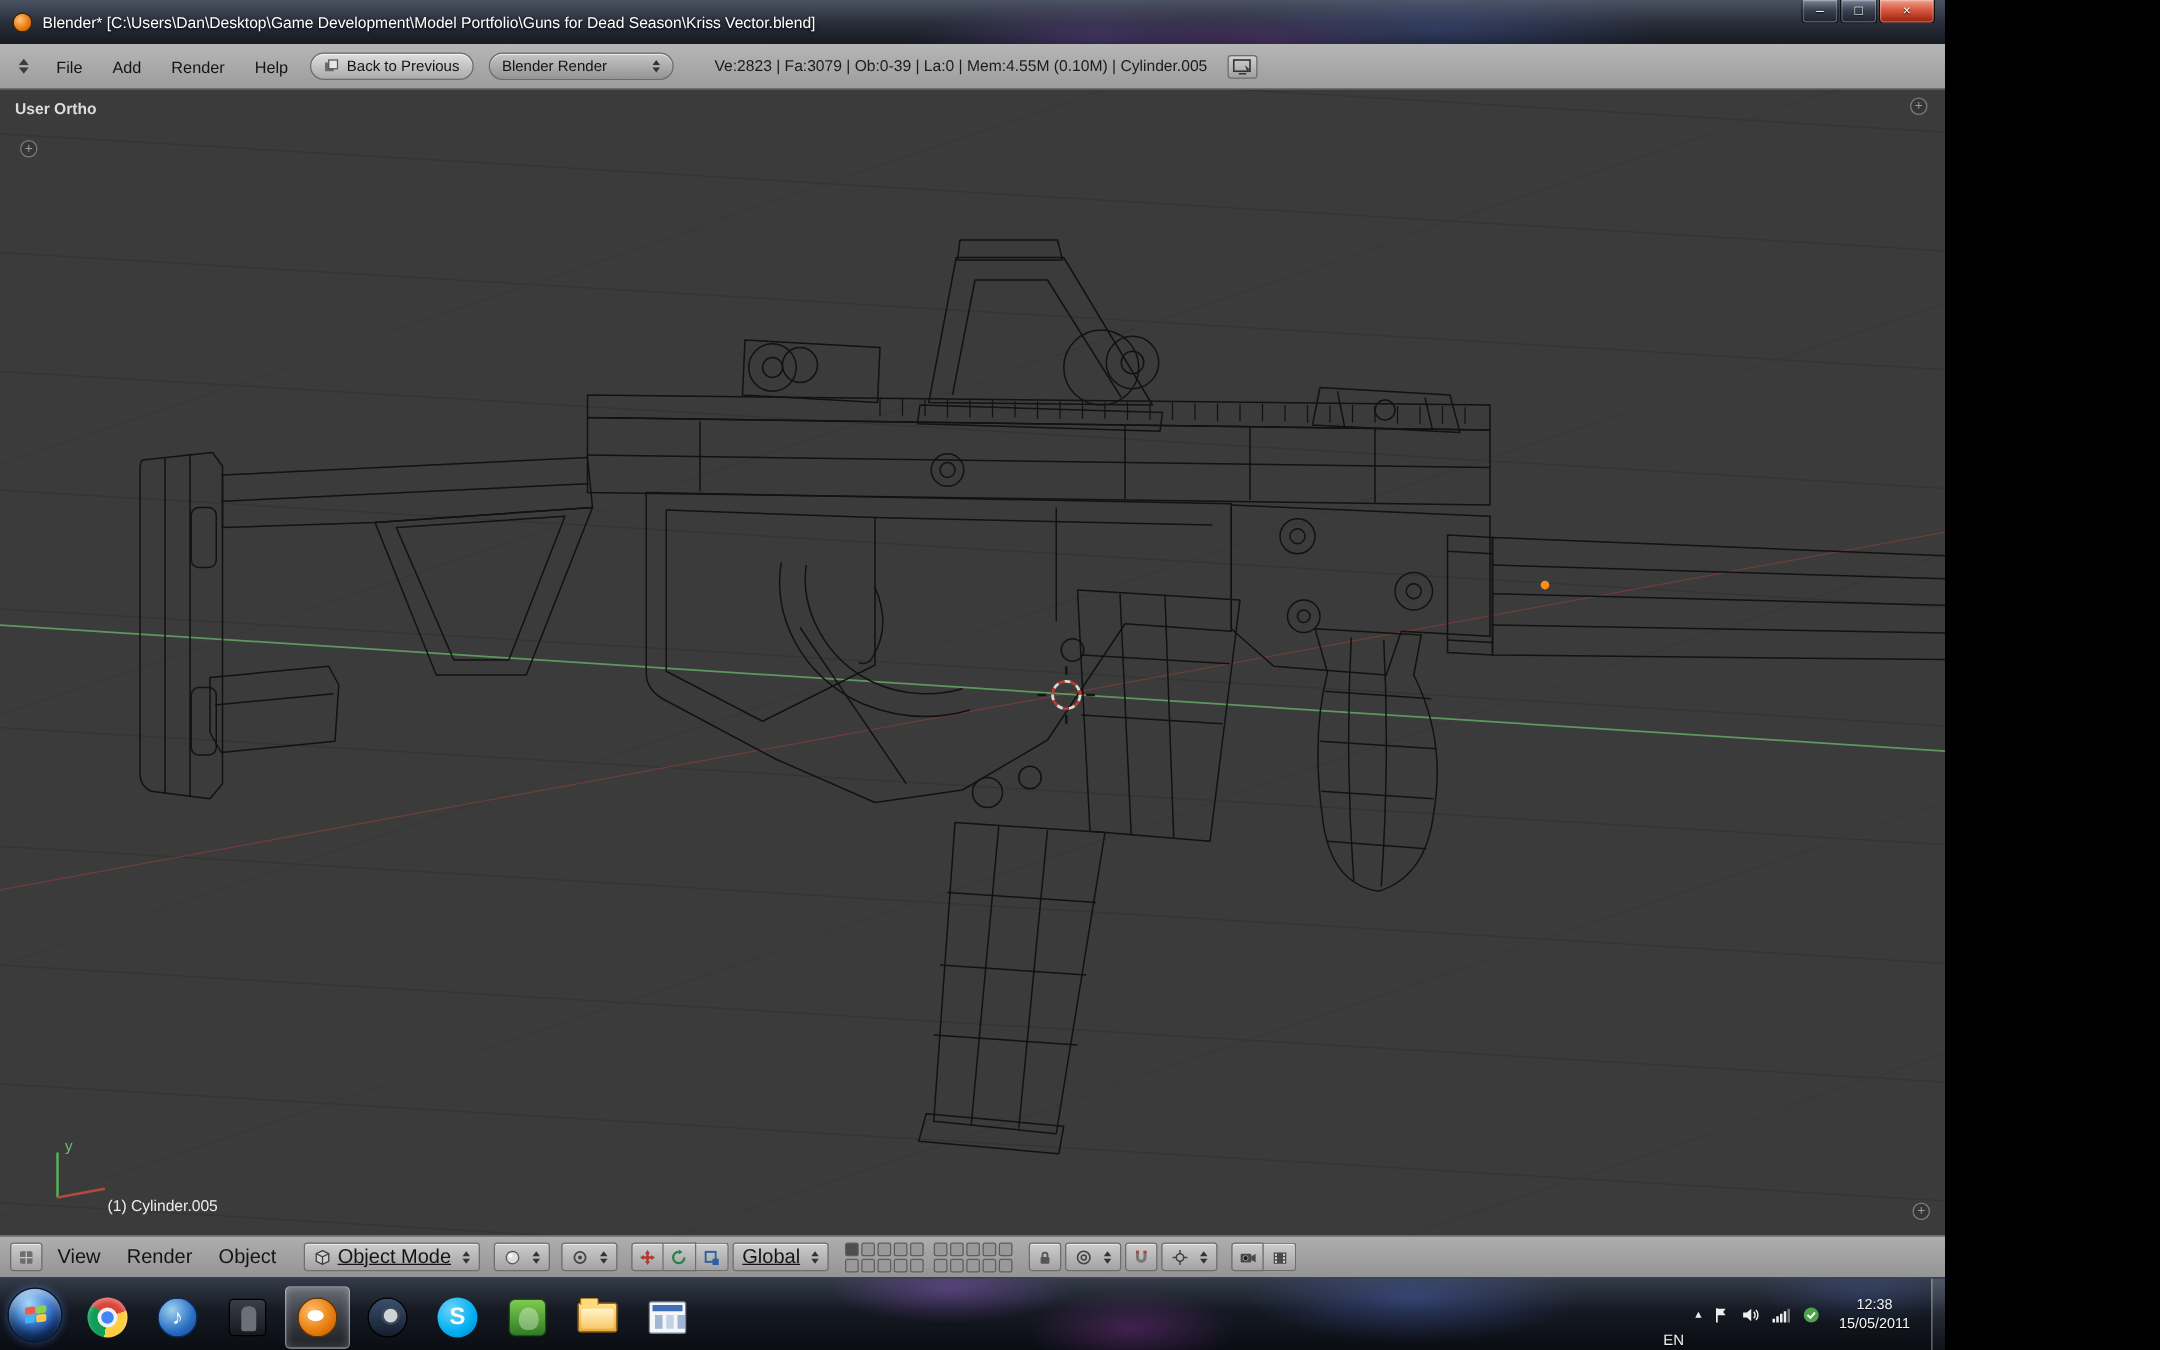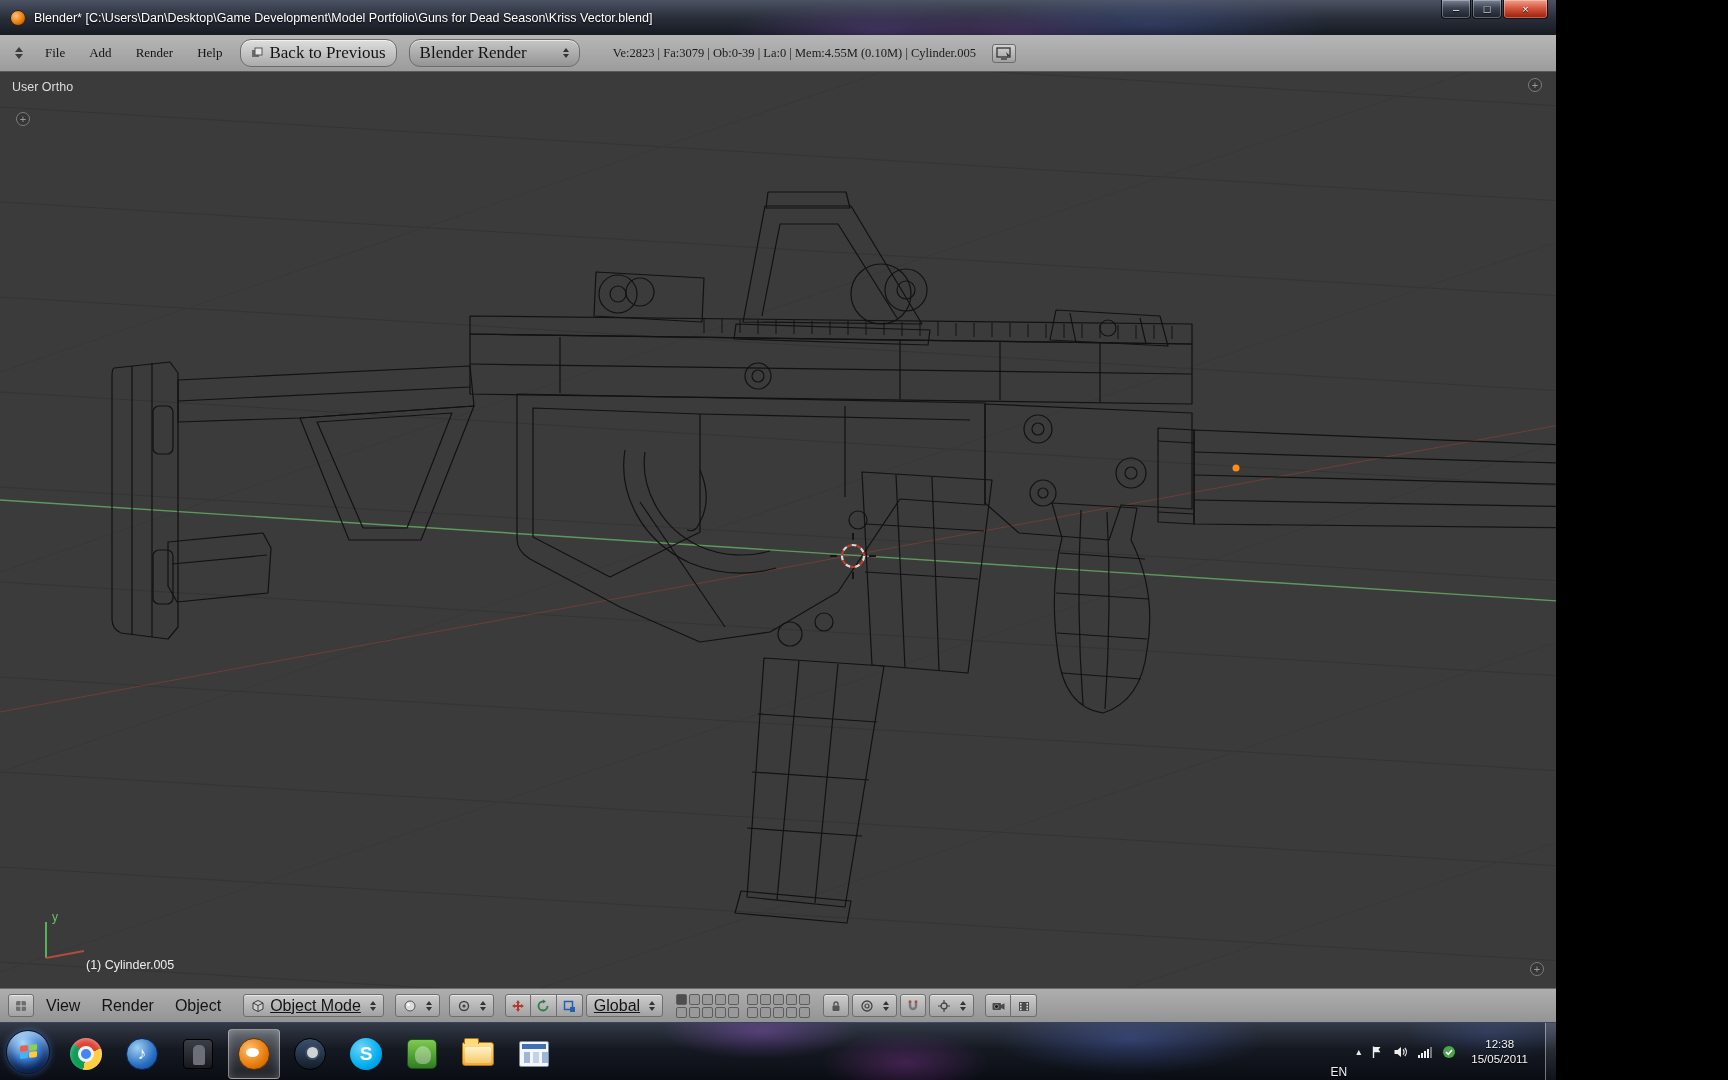--- a/index.html
+++ b/index.html
@@ -19,40 +19,40 @@
   .title-text { color:#fff; font-size:12.5px; margin-left:8px; text-shadow:0 1px 2px #000; white-space:nowrap; }
   .win-controls { position:absolute; top:0; right:8px; display:flex; gap:1px; }
   .wbtn { width:30px; height:19px; border:1px solid rgba(10,14,22,.95); border-top:none; border-radius:0 0 4px 4px;
     color:#fff; font-size:11px; display:flex; align-items:center; justify-content:center; text-shadow:0 1px 1px #000;
     background:linear-gradient(rgba(150,160,178,.65), rgba(58,66,80,.65) 45%, rgba(26,31,42,.8));
     box-shadow:inset 0 0 0 1px rgba(255,255,255,.3); cursor:default; }
   .wbtn.close { width:45px; background:linear-gradient(#f0a18e,#d6573f 45%,#971f0a); }
 
   
   .info-header { height:37px; background:linear-gradient(#b6b6b6,#9c9c9c); border-bottom:1px solid #595959;
-    display:flex; align-items:center; padding:0 10px; gap:2px; color:#141414; font-size:13px;font-family:Liberation Serif, serif; }
+    display:flex; align-items:center; padding:0 10px; gap:2px; color:#141414; font-size:13px; }
   .collapse-btn { width:18px; height:18px; border-radius:4px; display:flex; flex-direction:column; align-items:center;
     justify-content:center; gap:2px; margin-right:4px; }
   .tri-u { width:0; height:0; border-left:4px solid transparent; border-right:4px solid transparent; border-bottom:5px solid #3c3c3c; }
   .tri-d { width:0; height:0; border-left:4px solid transparent; border-right:4px solid transparent; border-top:5px solid #3c3c3c; }
   .menu-item { padding:3px 11px; border-radius:3px; }
   .pill { display:flex; align-items:center; gap:6px; border:1px solid #6c6c6c; border-radius:11px; padding:3px 10px;
-    background:linear-gradient(#dedede,#ababab); box-shadow:inset 0 1px 0 rgba(255,255,255,.6); font-size:17px; margin:0 5px; }
+    background:linear-gradient(#dedede,#ababab); box-shadow:inset 0 1px 0 rgba(255,255,255,.6); font-size:12px; margin:0 5px; }
   .pill.dark { background:linear-gradient(#c6c6c6,#949494);gap:32px; }
   .ud { display:flex; flex-direction:column; gap:2px; margin-left:4px; }
   .ud i { display:block; width:0; height:0; border-left:3.5px solid transparent; border-right:3.5px solid transparent; }
   .ud i.u { border-bottom:4px solid #333; } .ud i.d { border-top:4px solid #333; }
   .stats { margin-left:26px; font-size:12.5px; color:#1b1b1b; white-space:nowrap; }
   .hdr-iconbtn { margin-left:14px; width:24px; height:19px; display:flex; align-items:center; justify-content:center;
     border:1px solid #6c6c6c; border-radius:3px; background:linear-gradient(#d2d2d2,#a0a0a0); }
 
   
   .viewport { height:916px; position:relative; background:#3b3b3b; overflow:hidden; }
   .viewport svg.canvas { position:absolute; inset:0; }
-  .view-label { position:absolute; top:8px; left:12px; color:#dcdcdc; font-size:12.5px; }
+  .view-label { position:absolute; top:8px; left:12px; color:#dcdcdc; font-size:12.5px;font-weight:bold; }
   .object-label { position:absolute; bottom:16px; left:86px; color:#ececec; font-size:12.5px; }
   .corner { position:absolute; width:14px; height:14px; border:1px solid #7c7c7c; border-radius:50%; color:#9a9a9a;
     font-size:11px; line-height:12px; text-align:center; background:rgba(0,0,0,.08); }
   .corner::before { content:"+"; }
   .corner.tl { top:40px; left:16px; } .corner.tr { top:6px; right:14px; } .corner.br { bottom:12px; right:12px; }
 
   
   .vp-header { height:34px; background:linear-gradient(#aeaeae,#949494); border-top:1px solid #6a6a6a;
     display:flex; align-items:center; padding:0 8px; gap:3px; font-size:16px; color:#141414; }
   .vmenu { padding:3px 9px; }

